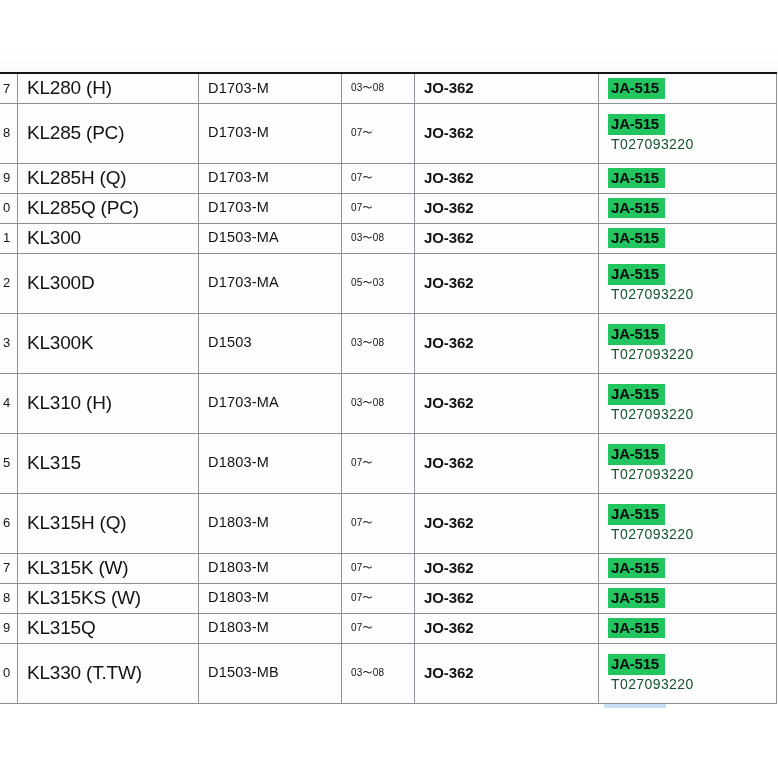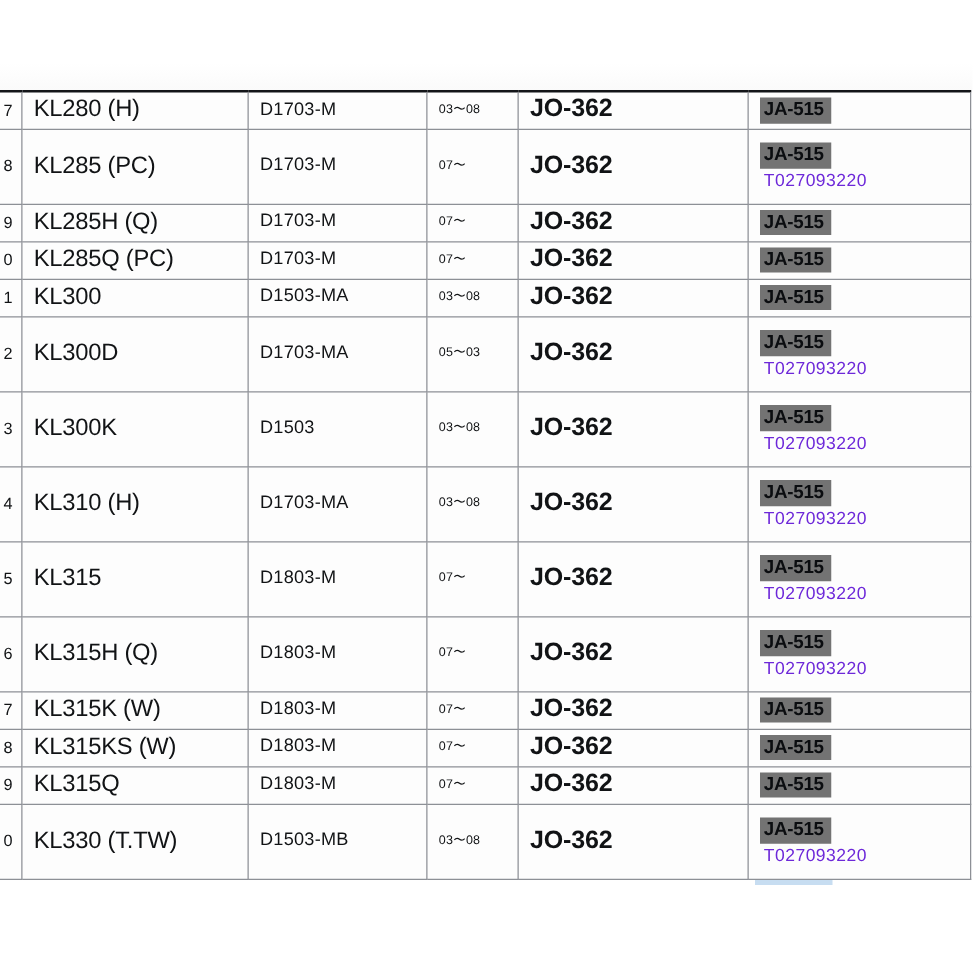--- a/index.html
+++ b/index.html
@@ -91,46 +91,46 @@
 
   td.year {
     font-size: 10px;
     color: #3b3f44;
     letter-spacing: 0.2px;
     border-right: 2px solid #131518;
   }
 
   td.code {
     font-weight: bold;
-    font-size: 20px;
+    font-size: 15px;
     color: #0b0d10;
     letter-spacing: -0.1px;
     border-right: 2px solid #131518;
   }
 
   td.part {
     font-size: 14px;
     padding-left: 10px;
     border-right: 2px solid #131518;
   }
 
   .hl {
     display: inline-block;
-    background: #737373;
+    background: #22c55e;
     font-weight: bold;
     font-size: 15px;
     color: #0b0d10;
     padding: 1px 6px 2px 3px;
     letter-spacing: -0.2px;
   }
 
   .sub {
     display: block;
     font-size: 14px;
-    color: #6d28d9;
+    color: #14532d;
     letter-spacing: 0.4px;
     padding-left: 3px;
     padding-top: 1px;
   }
 
   
   tr.r0 td { border-top: 2px solid #131518; }
 
   
   .scan-shadow-top {

